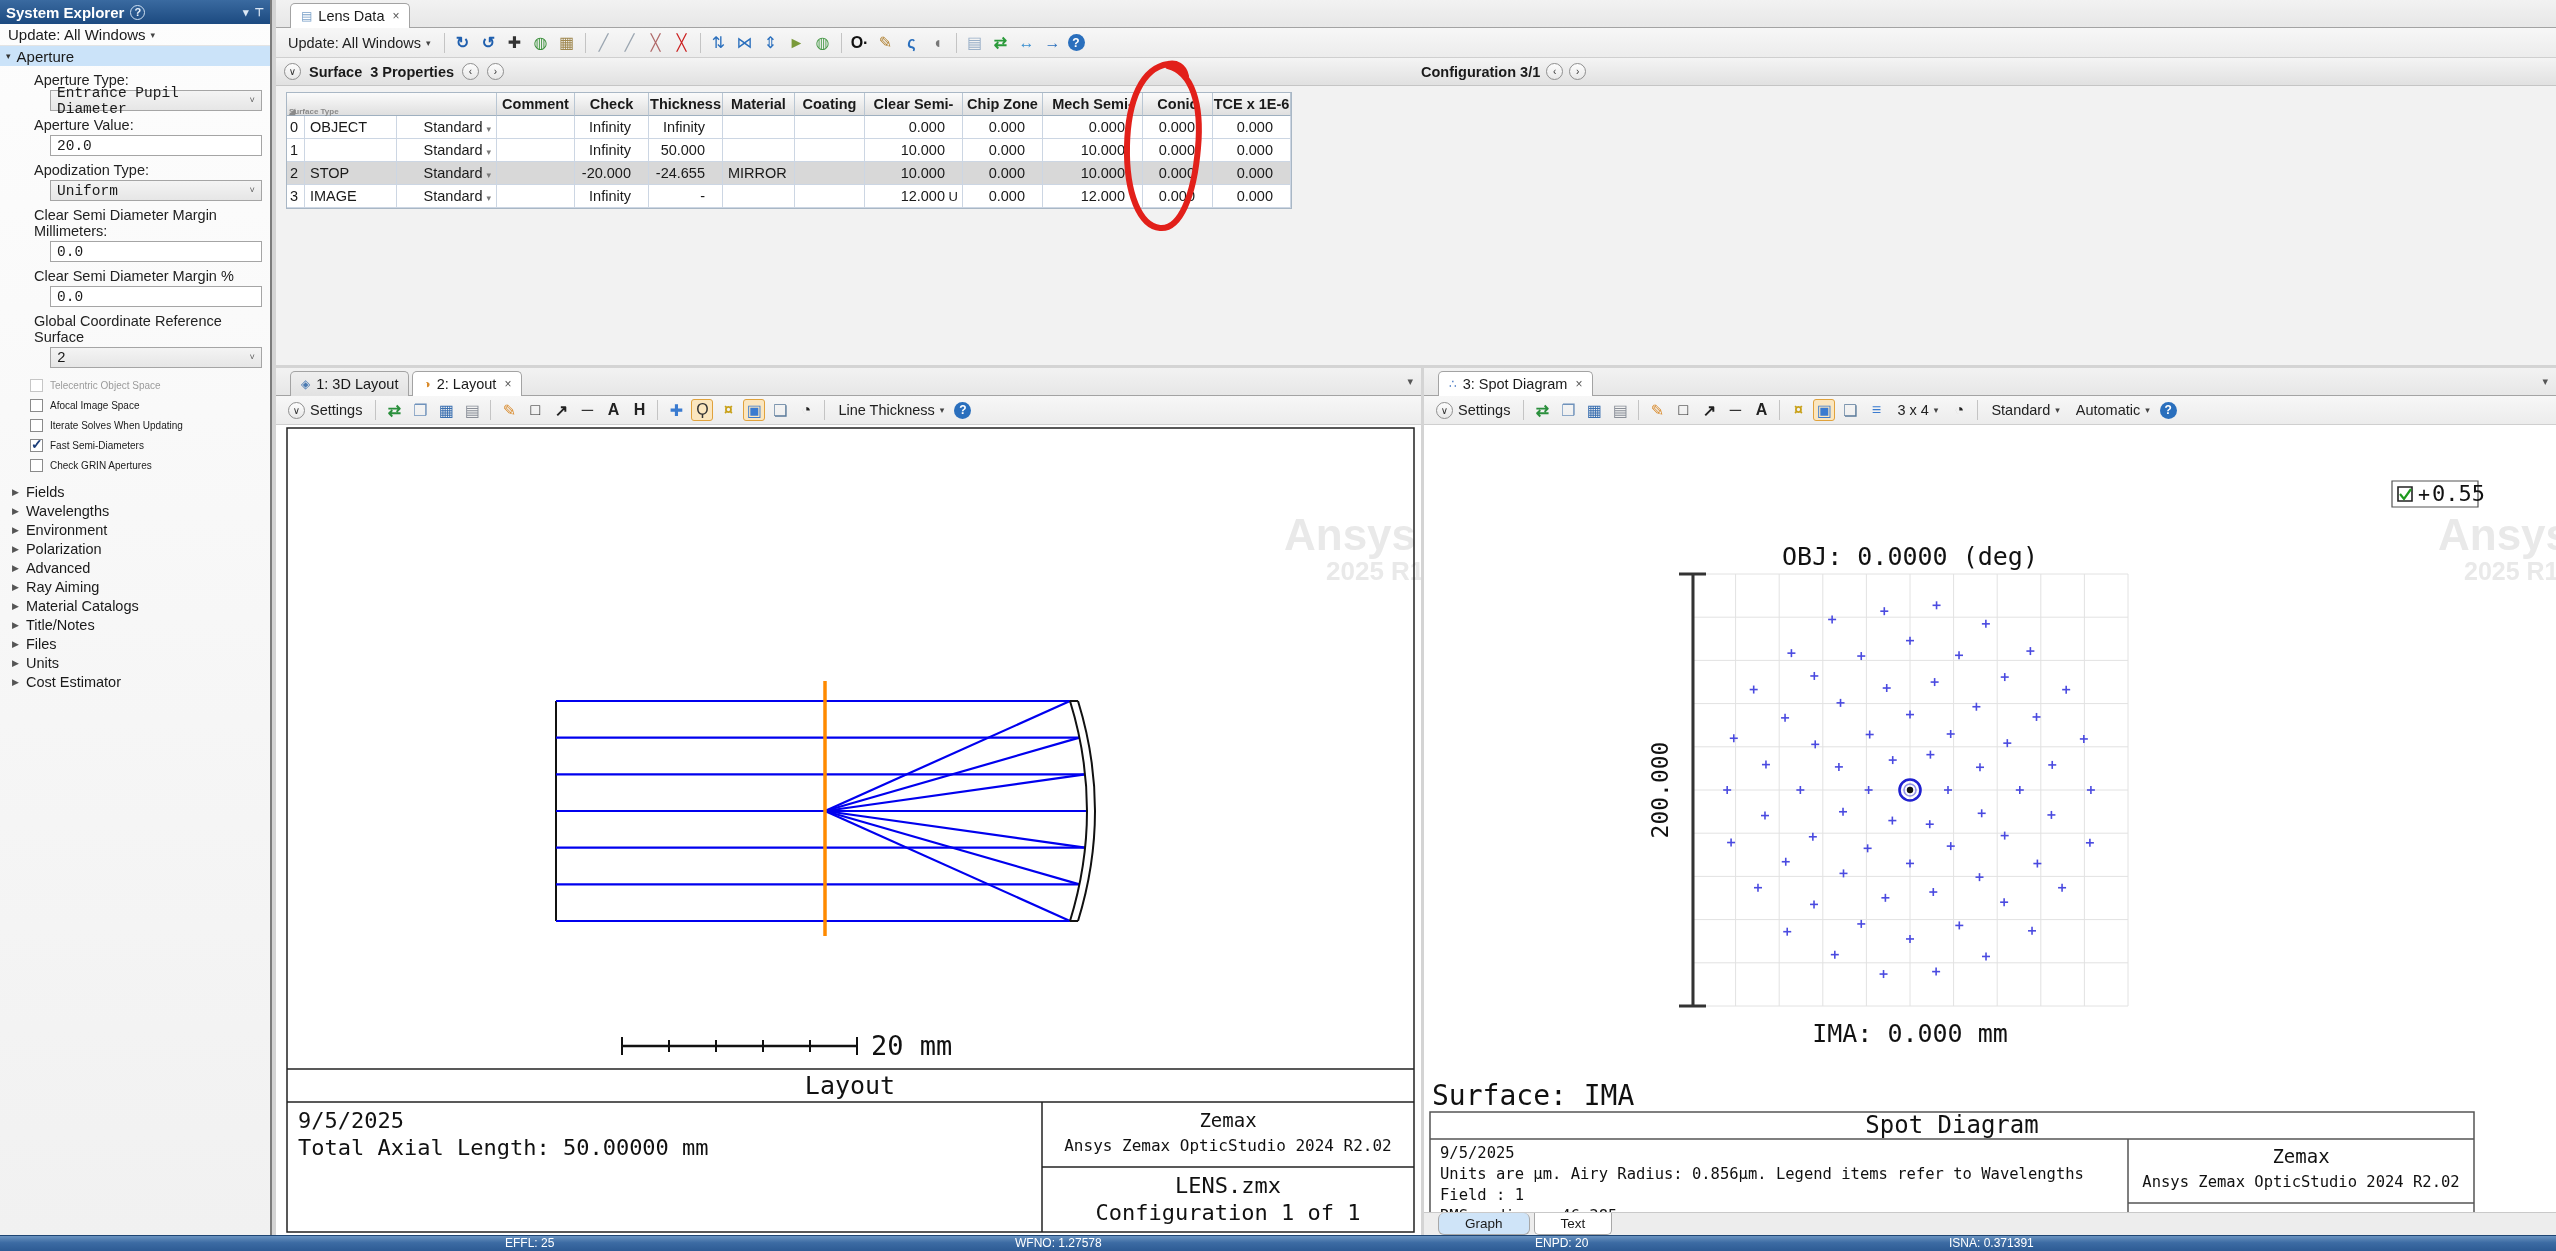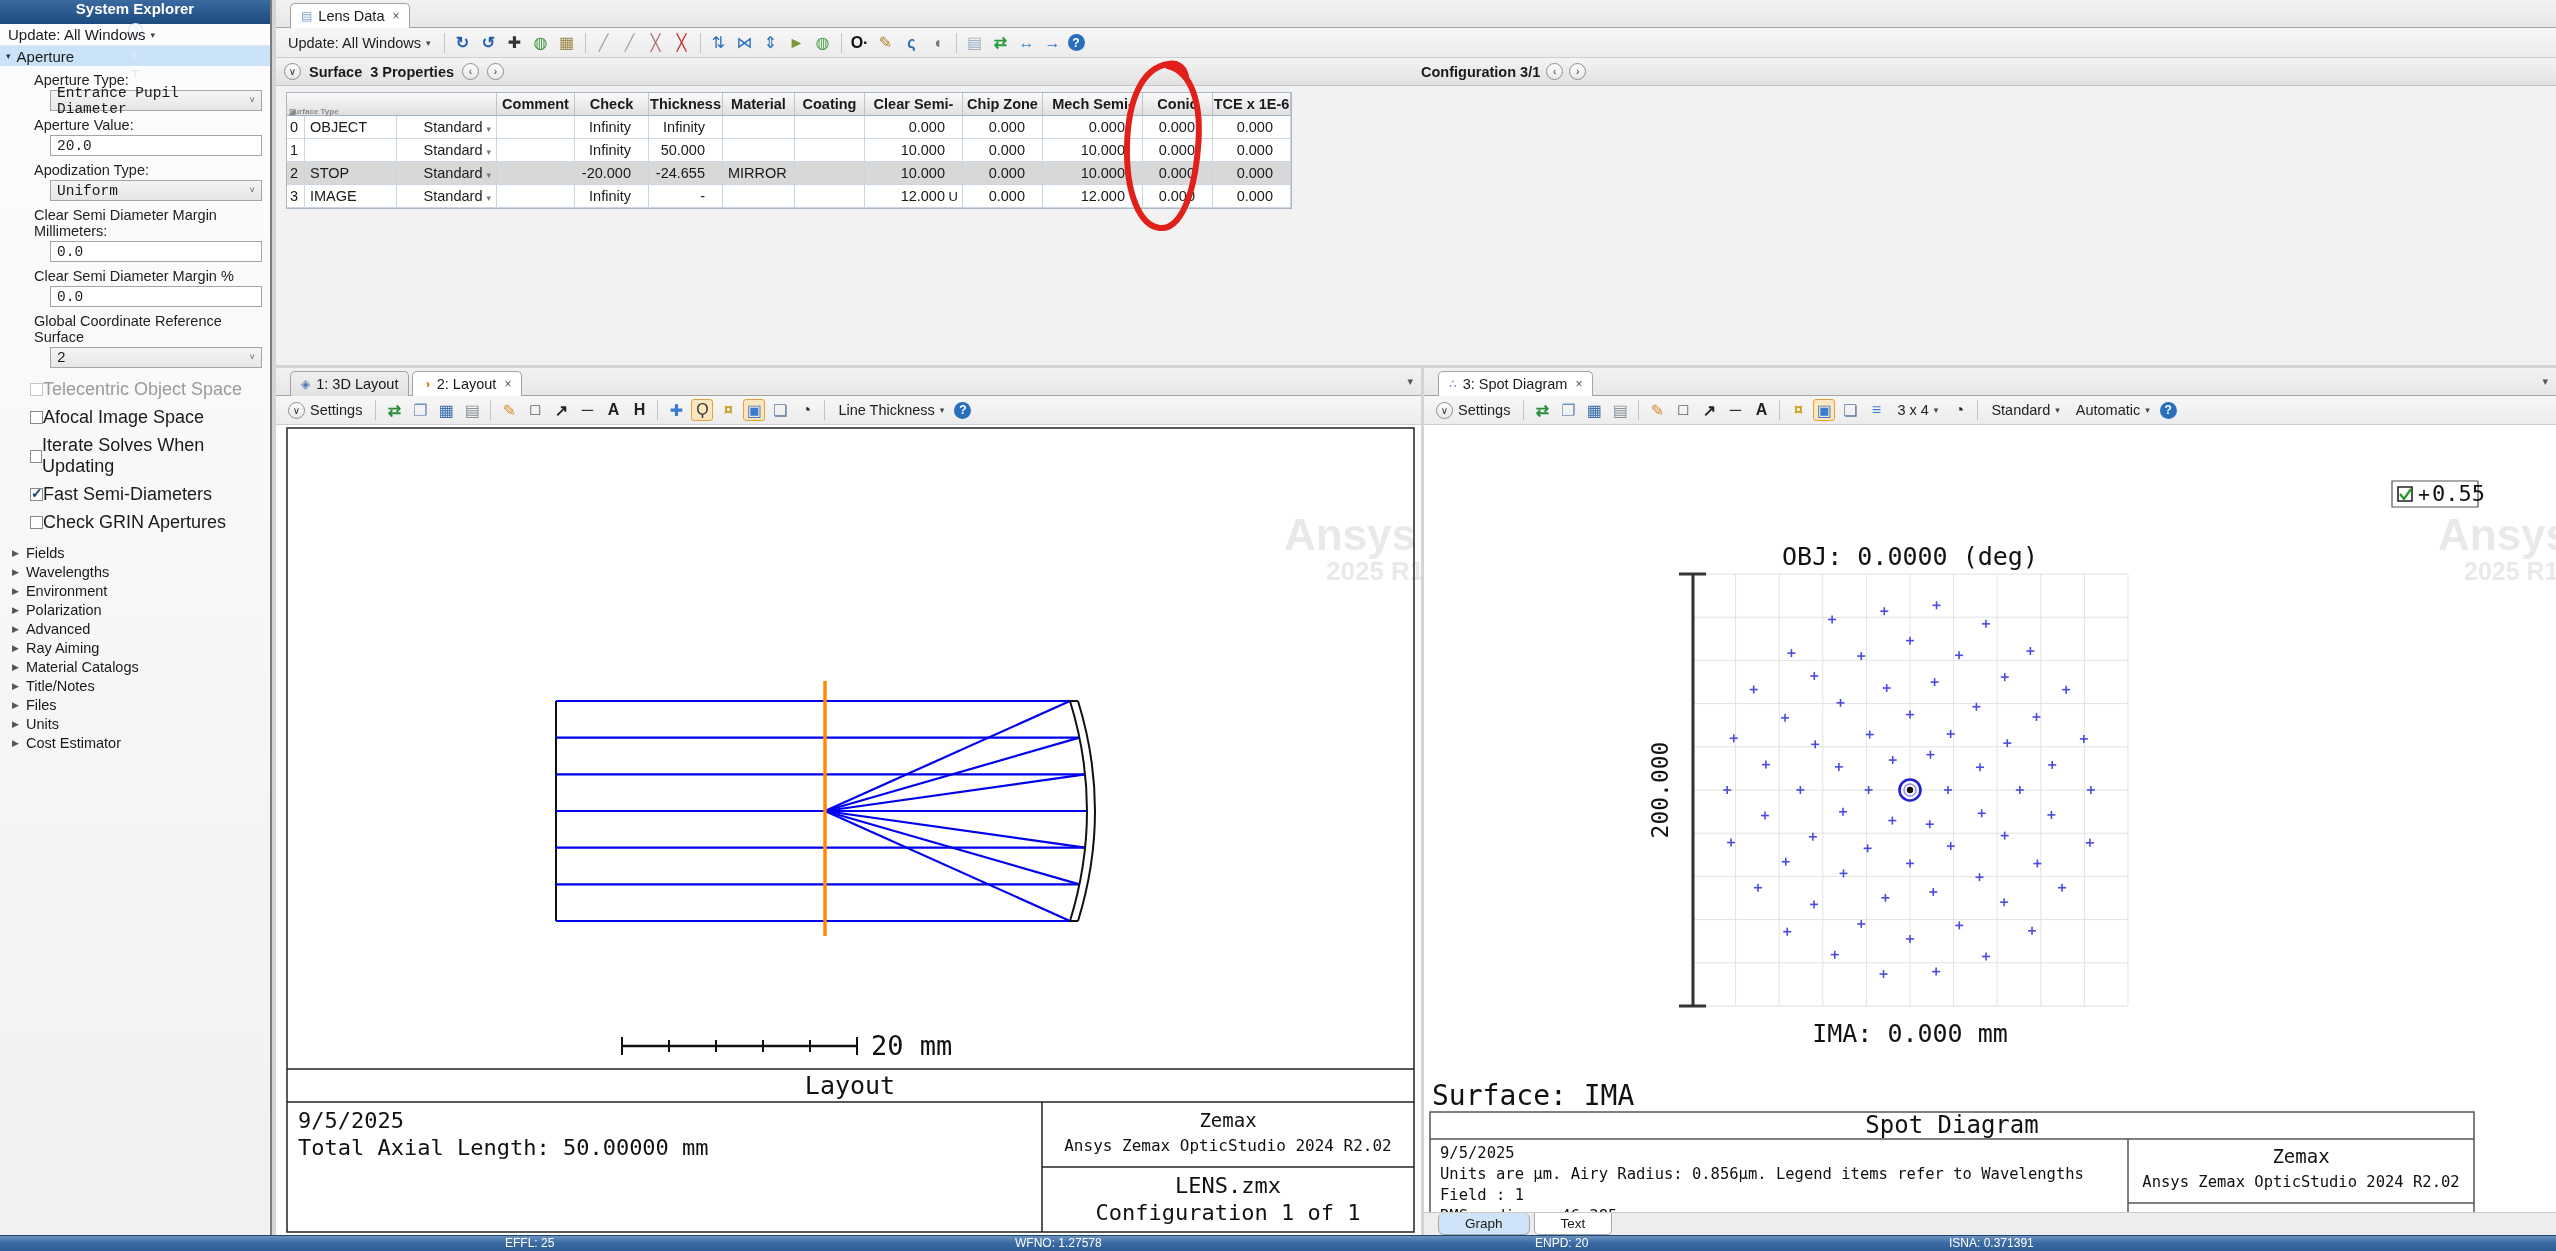--- a/index.html
+++ b/index.html
@@ -4,36 +4,36 @@
 <style>
   * { margin:0; padding:0; box-sizing:border-box; }
   html,body { width:2556px; height:1251px; overflow:hidden; background:#d4d4d4;
               font-family:"Liberation Sans", sans-serif; font-size:15px; color:#1a1a1a; }
   #root { position:relative; width:2556px; height:1251px; }
 
   
   #sidebar { position:absolute; left:0; top:0; width:272px; height:1235px;
              background:linear-gradient(180deg,#fdfdfd,#f1f1f1); border-right:2px solid #7c7c7c; }
   .se-title { height:24px; background:linear-gradient(#3a6aa0,#1c4a80); color:#fff;
-              font-weight:bold; display:flex; align-items:center; padding:0 6px; gap:6px;flex-direction:column; }
+              font-weight:bold; display:flex; align-items:center; padding:0 6px; gap:6px; }
   .se-help { width:15px; height:15px; border:1px solid #cfe0f2; border-radius:50%;
              font-size:11px; font-weight:bold; display:flex; align-items:center; justify-content:center; color:#eaf2fb;}
   .se-title .spacer{flex:1}
   .se-title .wicon{font-size:11px; color:#dce8f5;}
   .se-update { height:22px; display:flex; align-items:center; padding:0 8px; gap:5px; border-bottom:1px solid #e4e4e4;}
   .se-update .dd{font-size:9px; color:#444;}
   .se-section { height:20px; background:#cbe3f9; display:flex; align-items:center; gap:6px; padding:0 6px; font-size:15px;}
   .se-section .tri{font-size:9px; color:#333;}
   #se-fields { padding:0 0 2px 0; }
   .fld-label { margin:6px 0 2px 34px; font-size:14.5px; color:#222;}
   .fld-ctl   { margin:0 0 2px 50px; width:212px; height:21px; border:1px solid #a5a5a5; background:#fff;
                display:flex; align-items:center; padding:0 6px; font-size:14.5px; position:relative;font-family:Liberation Mono, monospace;}
   .fld-ctl.sel { background:linear-gradient(#f4f4f4,#e6e6e6); }
   .fld-ctl .chev { position:absolute; right:6px; font-size:9px; color:#555;}
-  .chk-row { display:flex; align-items:center; margin:7px 8px 0 30px; font-size:18px;}
+  .chk-row { display:flex; align-items:center; gap:7px; margin:7px 8px 0 30px; font-size:10px;}
   .chk-box { width:13px; height:13px; border:1px solid #8a8a8a; background:#fff; position:relative;}
   .chk-box.checked::after{ content:"✓"; position:absolute; left:0px; top:-4px; font-size:14px; color:#1d3f7a; font-weight:bold;}
   .chk-row.disabled { color:#9b9b9b; }
   .chk-row.disabled .chk-box{ border-color:#c6c6c6; }
   #se-tree { margin-top:10px; }
   .tree-item { display:flex; align-items:center; gap:7px; padding:1.5px 0 1.5px 12px; font-size:14.5px;}
   .tree-item .arr { font-size:9px; color:#555; }
 
   
   #main { position:absolute; left:274px; top:0; right:0; height:1235px; background:#d4d4d4; }

